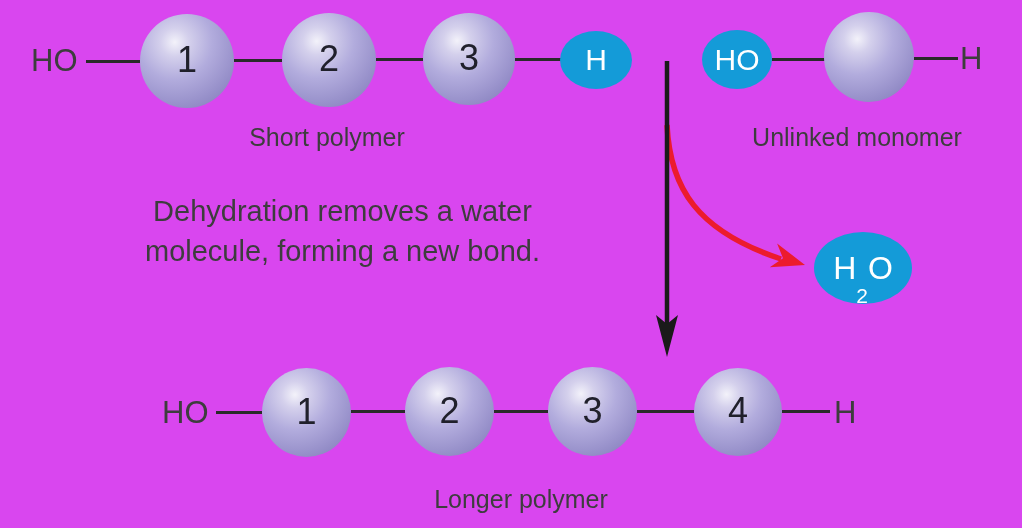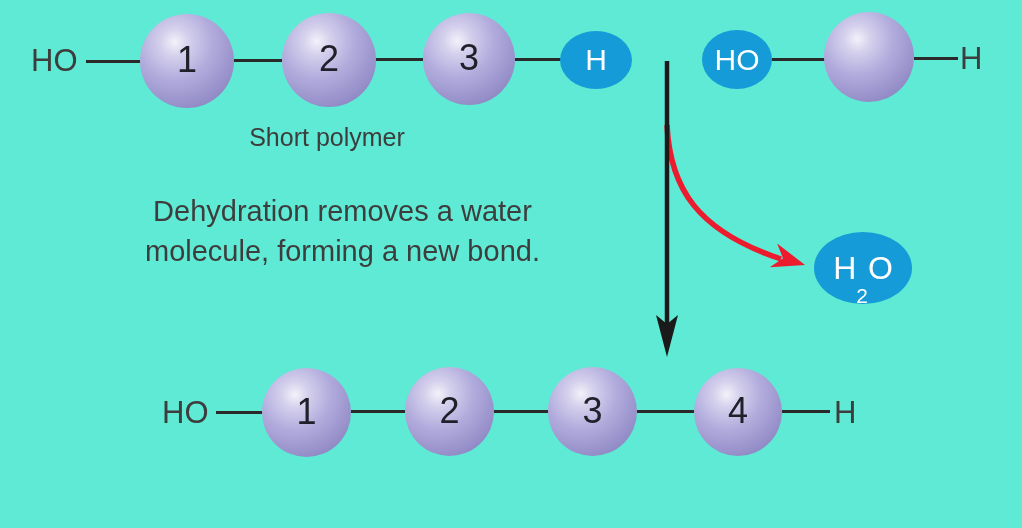--- a/index.html
+++ b/index.html
@@ -1,19 +1,19 @@
 <!DOCTYPE html>
 <html><head>
 <meta charset="utf-8">
 <style>
   html,body{margin:0;padding:0;background:#ffffff;}
   #figure{
     position:relative;
     width:1022px;height:528px;
-    background:#5eead4;
+    background:#d946ef;
     font-family:"Liberation Sans", sans-serif;
     overflow:hidden;
   }
   .abs{position:absolute;}
   .chem-label{
     color:#3d3d3d;
     font-size:31px;
     line-height:1;
     white-space:nowrap;
   }
@@ -101,20 +101,21 @@
   <div class="ellipse" style="left:702px;top:30px;width:70px;height:59px;">
     <span>HO</span>
   </div>
   <div class="bond" style="left:772px;top:58px;width:53px;"></div>
 
   <div class="sphere" style="left:824px;top:12px;width:90px;height:90px;"></div>
   <div class="bond" style="left:914px;top:57px;width:44px;"></div>
 
   <div class="abs chem-label" style="left:960px;top:43px;">H</div>
 
+  <div class="caption" style="left:702px;top:124px;">Unlinked monomer</div>
 
   <div class="description" style="left:145px;top:191px;">
     <div>Dehydration removes a water</div>
     <div>molecule, forming a new bond.</div>
   </div>
 
   <svg class="abs" style="left:655px;top:113px;" width="170" height="175" viewBox="0 0 170 175">
     <path d="M 12 12 C 15 75, 42 118, 126 146" fill="none" stroke="#ec1b2e" stroke-width="5.5"></path>
     <g transform="translate(150,152) rotate(17)">
       <polygon points="0,0 -33,-12.5 -23,0 -33,12.5" fill="#ec1b2e"></polygon>
@@ -150,14 +151,15 @@
   </div>
   <div class="bond" style="left:637px;top:410px;width:57px;"></div>
 
   <div class="sphere" style="left:694px;top:368px;width:88px;height:88px;">
     <span class="num">4</span>
   </div>
   <div class="bond" style="left:782px;top:410px;width:48px;"></div>
 
   <div class="abs chem-label" style="left:834px;top:397px;">H</div>
 
+  <div class="caption" style="left:366px;top:486px;">Longer polymer</div>
 
 </div>
 
 </body></html>

